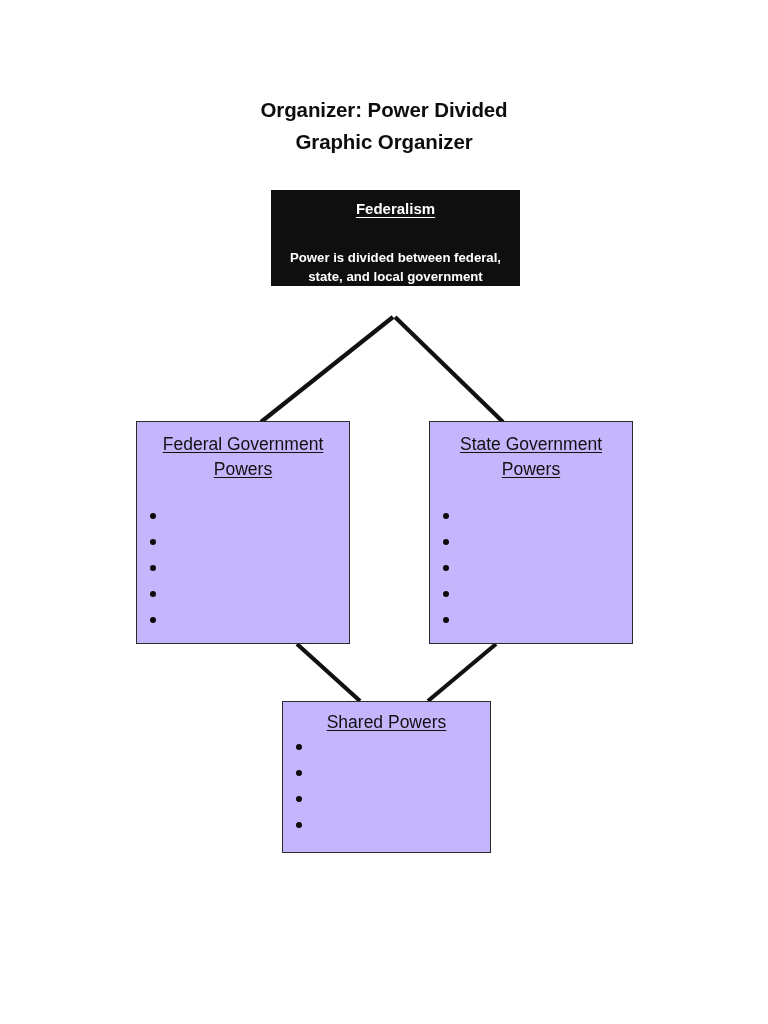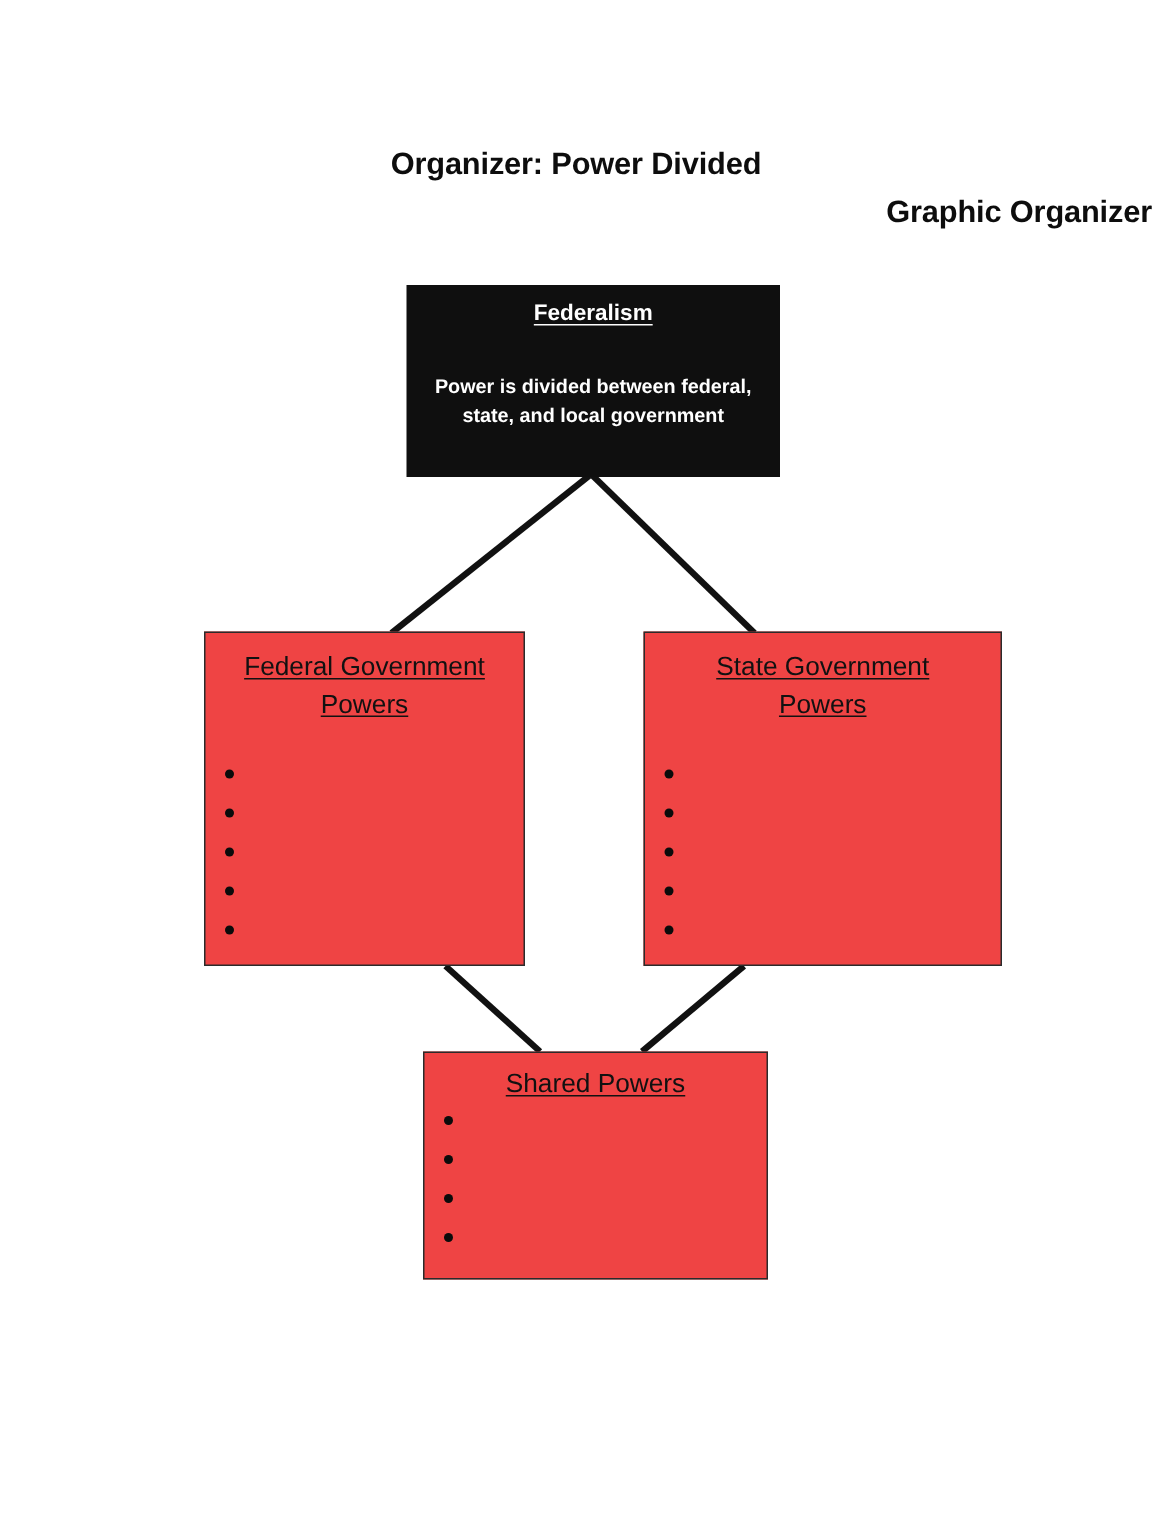--- a/index.html
+++ b/index.html
@@ -30,51 +30,51 @@
     left: 0;
     top: 94px;
     width: 768px;
     text-align: center;
     font-size: 20.5px;
     font-weight: bold;
     line-height: 32px;
     letter-spacing: -0.1px;
     color: #0d0d0d;
   }
-  .doc-title .line2 { display: block; text-align: right; }
+  .doc-title .line2 { display: block; }
 
   
   #connectors {
     position: absolute;
     left: 0; top: 0;
     width: 768px;
     height: 1024px;
     pointer-events: none;
   }
 
   
   .node-box {
     position: absolute;
     box-sizing: border-box;
-    background: #ef4444;
+    background: #c4b5fd;
     border: 1.4px solid #2b2b2b;
   }
 
   .node-box.root {
     background: #0f0f0f;
     border: none;
     color: #ffffff;
   }
 
   
   #box-federalism {
     left: 271px;
     top: 190px;
     width: 249px;
-    height: 128px;
+    height: 96px;
   }
   #box-federalism .node-title {
     margin-top: 10px;
     text-align: center;
     font-size: 15px;
     font-weight: bold;
     text-decoration: underline;
     text-underline-offset: 3px;
     color: #ffffff;
   }
@@ -91,27 +91,27 @@
   
   #box-federal {
     left: 136px;
     top: 421px;
     width: 214px;
     height: 223px;
   }
   #box-state {
     left: 429px;
     top: 421px;
-    width: 239px;
+    width: 204px;
     height: 223px;
   }
   #box-shared {
     left: 282px;
     top: 701px;
-    width: 230px;
+    width: 209px;
     height: 152px;
   }
 
   .branch-title {
     text-align: center;
     font-size: 17.5px;
     line-height: 25px;
     color: #111111;
     padding-top: 10px;
   }

